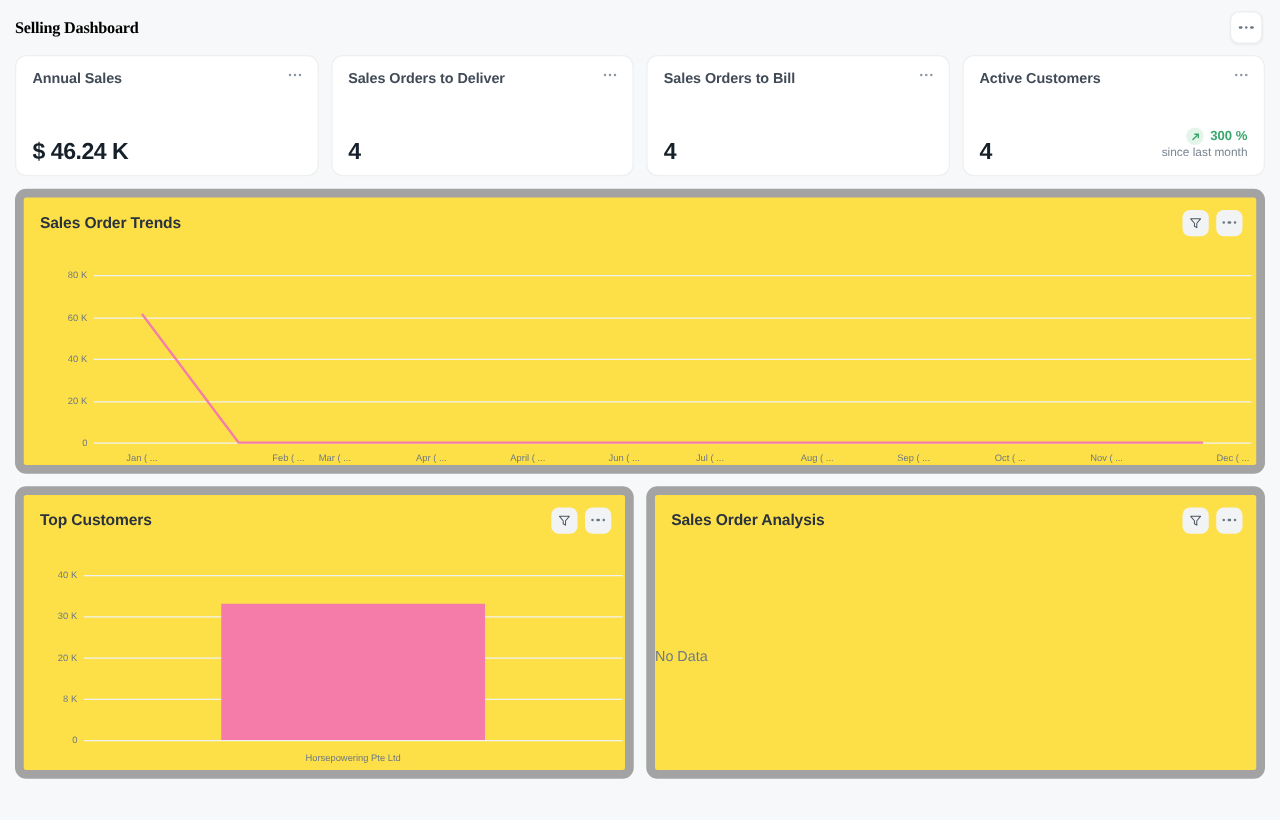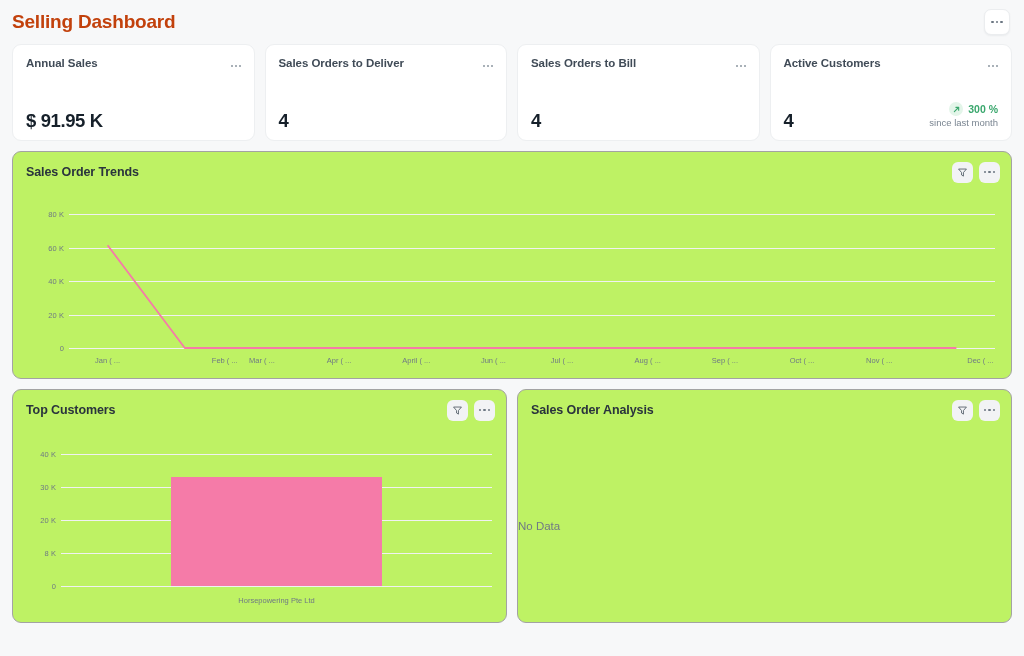--- a/index.html
+++ b/index.html
@@ -19,24 +19,25 @@
 
   
   .page-header {
     height: 44px;
     display: flex;
     align-items: center;
     justify-content: space-between;
     padding: 0 14px 0 12px;
   }
   .page-title {
-    font-size: 19px;
+    font-size: 13px;
     font-weight: bold;
     letter-spacing: -0.2px;
-    color: #c2410c;
+    color: #000000;
+    font-family: Liberation Serif, serif;
   }
   .header-menu-btn {
     width: 26px;
     height: 26px;
     background: #ffffff;
     border: 1px solid #ebedef;
     border-radius: 7px;
     display: flex;
     align-items: center;
     justify-content: center;
@@ -72,21 +73,21 @@
     border: 1px solid #edeff1;
     border-radius: 9px;
     padding: 12px 13px 10px 13px;
     display: flex;
     flex-direction: column;
     justify-content: space-between;
     position: relative;
   }
   .kpi-top {
     display: flex;
-    align-items: flex-end;
+    align-items: flex-start;
     justify-content: space-between;
     gap: 40px;
   }
   .kpi-label {
     font-size: 11.5px;
     font-weight: bold;
     color: #404b57;
     letter-spacing: -0.05px;
   }
   .kpi-dots { cursor: pointer; padding: 2px 0 2px 8px; }
@@ -128,22 +129,22 @@
     color: #3aa76d;
   }
   .delta-sub {
     font-size: 9.5px;
     color: #7a8591;
     margin-top: 1px;
   }
 
   
   .panel {
-    background: #bef264;
-    border: 1px solid #a3a3a3;
+    background: #fde047;
+    border: 7px solid #a3a3a3;
     border-radius: 9px;
     display: flex;
     flex-direction: column;
     overflow: hidden;
   }
   .panel-head {
     height: 40px;
     flex: none;
     display: flex;
     align-items: center;
@@ -241,21 +242,21 @@
       <div class="kpi-label">Annual Sales</div>
       <div class="kpi-dots">
         <span class="dots small">
             <i></i>
             <i></i>
             <i></i>
           </span>
       </div>
     </div>
     <div class="kpi-bottom">
-      <div class="kpi-value">$ 91.95 K</div>
+      <div class="kpi-value">$ 46.24 K</div>
     </div>
   </div>
 
   <div class="kpi-card">
     <div class="kpi-top">
       <div class="kpi-label">Sales Orders to Deliver</div>
       <div class="kpi-dots">
         <span class="dots small">
             <i></i>
             <i></i>

